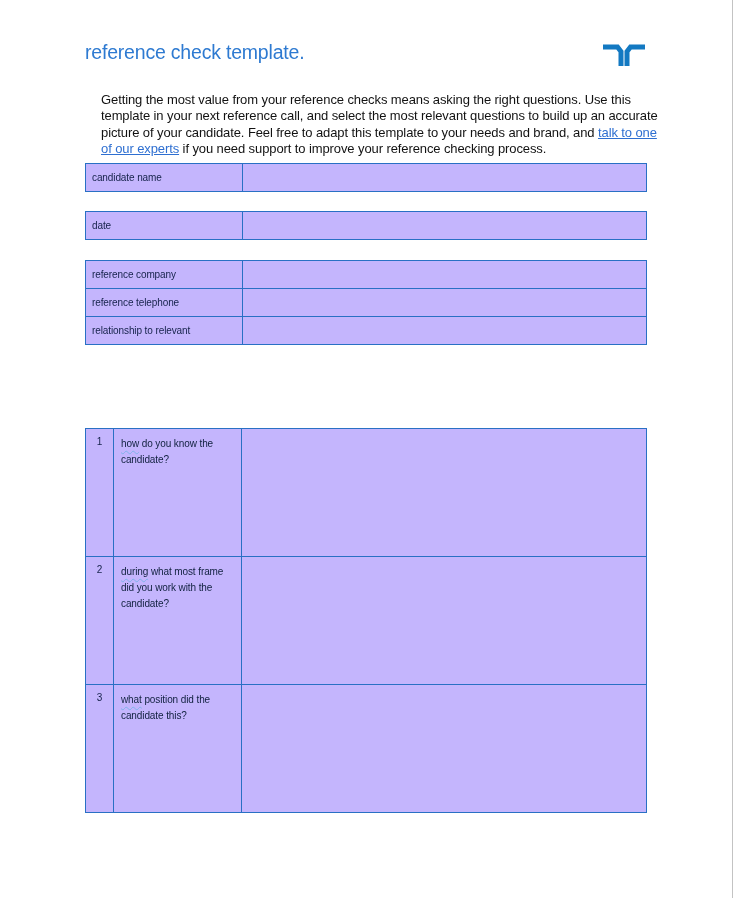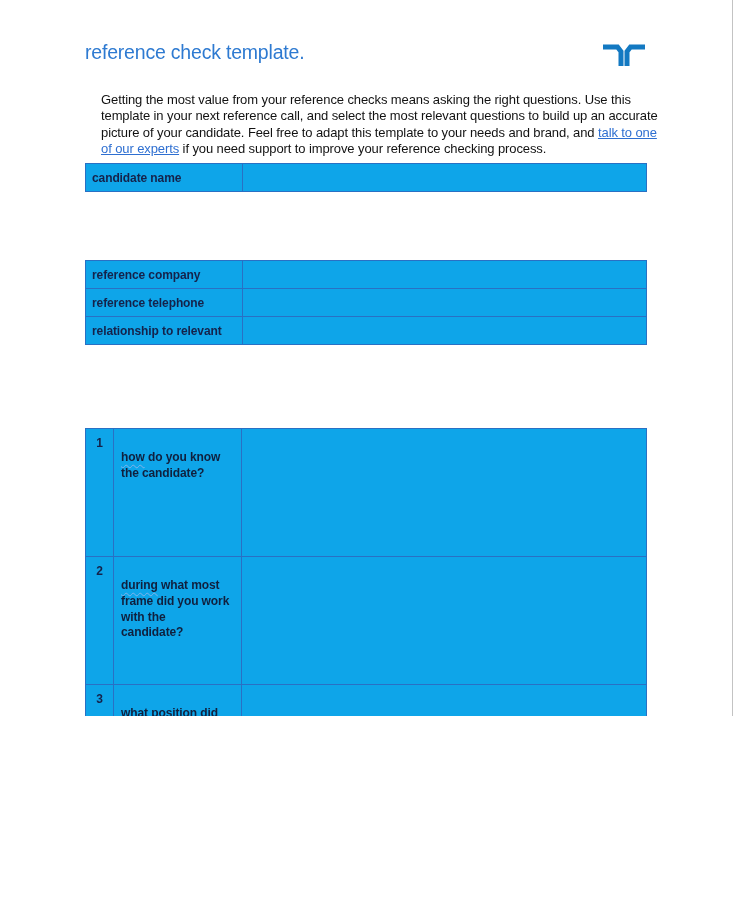--- a/index.html
+++ b/index.html
@@ -3,54 +3,54 @@
 <meta charset="utf-8">
 <style>
   * { box-sizing: border-box; }
   html, body { margin: 0; padding: 0; }
   body {
     width: 734px; height: 898px;
     background: #ffffff;
     font-family: "Liberation Sans", "DejaVu Sans", sans-serif;
     color: #1a1a1a;
   }
-  .page { position: relative; width: 734px; height: 716px; overflow: hidden; background: #ffffff; }
+  .page { position: relative; width: 734px; height: 898px; overflow: hidden; background: #ffffff; }
   .page-edge { position: absolute; top: 0; right: 1px; width: 1px; height: 100%; background: #c3c3c3; }
 
   .title {
     position: absolute; left: 85px; top: 41px; margin: 0;
     font-size: 19.5px; font-weight: 400; letter-spacing: -0.2px;
     color: #2e7ad1;
   }
   .logo { position: absolute; left: 602px; top: 41px; width: 44px; height: 25px; }
 
   .intro {
     position: absolute; left: 85px; top: 76px; width: 567px; margin: 16px;
     font-size: 13px; line-height: 16.3px; color: #121212; letter-spacing: -0.1px;
   }
   .intro a { color: #2e6fd1; text-decoration: underline; cursor: pointer; }
 
   table {
     position: absolute; left: 85px; width: 562px;
     border-collapse: collapse; table-layout: fixed;
   }
   table, td { border: 1px solid #2970c4; }
-  td { font-size: 12px; color: #15224a; letter-spacing: -0.1px; background: #0ea5e9; font-weight: bold; }
+  td { font-size: 10px; color: #15224a; letter-spacing: -0.1px; background: #c4b5fd; }
 
   .tbl-candidate { top: 163px; }
   .tbl-date      { top: 211px; }
   .tbl-reference { top: 260px; }
   .tbl-questions { top: 428px; }
 
   .fields td { height: 28px; padding: 0 4px 0 6px; vertical-align: middle; }
 
   .tbl-questions tr { height: 128px; }
   .tbl-questions td { vertical-align: top; }
   .num-cell { text-align: center; padding-top: 7px; color: #15224a; }
-  .q-cell { padding: 21px 10px 0 7px; line-height: 15.8px; color: #10203e; }
+  .q-cell { padding: 7px 10px 0 7px; line-height: 15.8px; color: #10203e; }
   .answer-cell { cursor: text; }
 
   .squiggle {
     text-decoration-line: underline;
     text-decoration-style: wavy;
     text-decoration-color: #7fb2ea;
     text-decoration-thickness: 1px;
     text-underline-offset: 2.5px;
   }
 </style>
@@ -75,20 +75,32 @@
         <col>
       </colgroup>
     <tbody>
         <tr>
       <td>candidate name</td>
       <td class="answer-cell"></td>
     </tr>
   </tbody>
     </table>
 
+  <table class="fields tbl-date">
+    <colgroup>
+        <col style="width:157px">
+        <col>
+      </colgroup>
+    <tbody>
+        <tr>
+      <td>date</td>
+      <td class="answer-cell"></td>
+    </tr>
+  </tbody>
+    </table>
 
   <table class="fields tbl-reference">
     <colgroup>
         <col style="width:157px">
         <col>
       </colgroup>
     <tbody>
     <tr>
       <td>reference company</td>
       <td class="answer-cell"></td>

